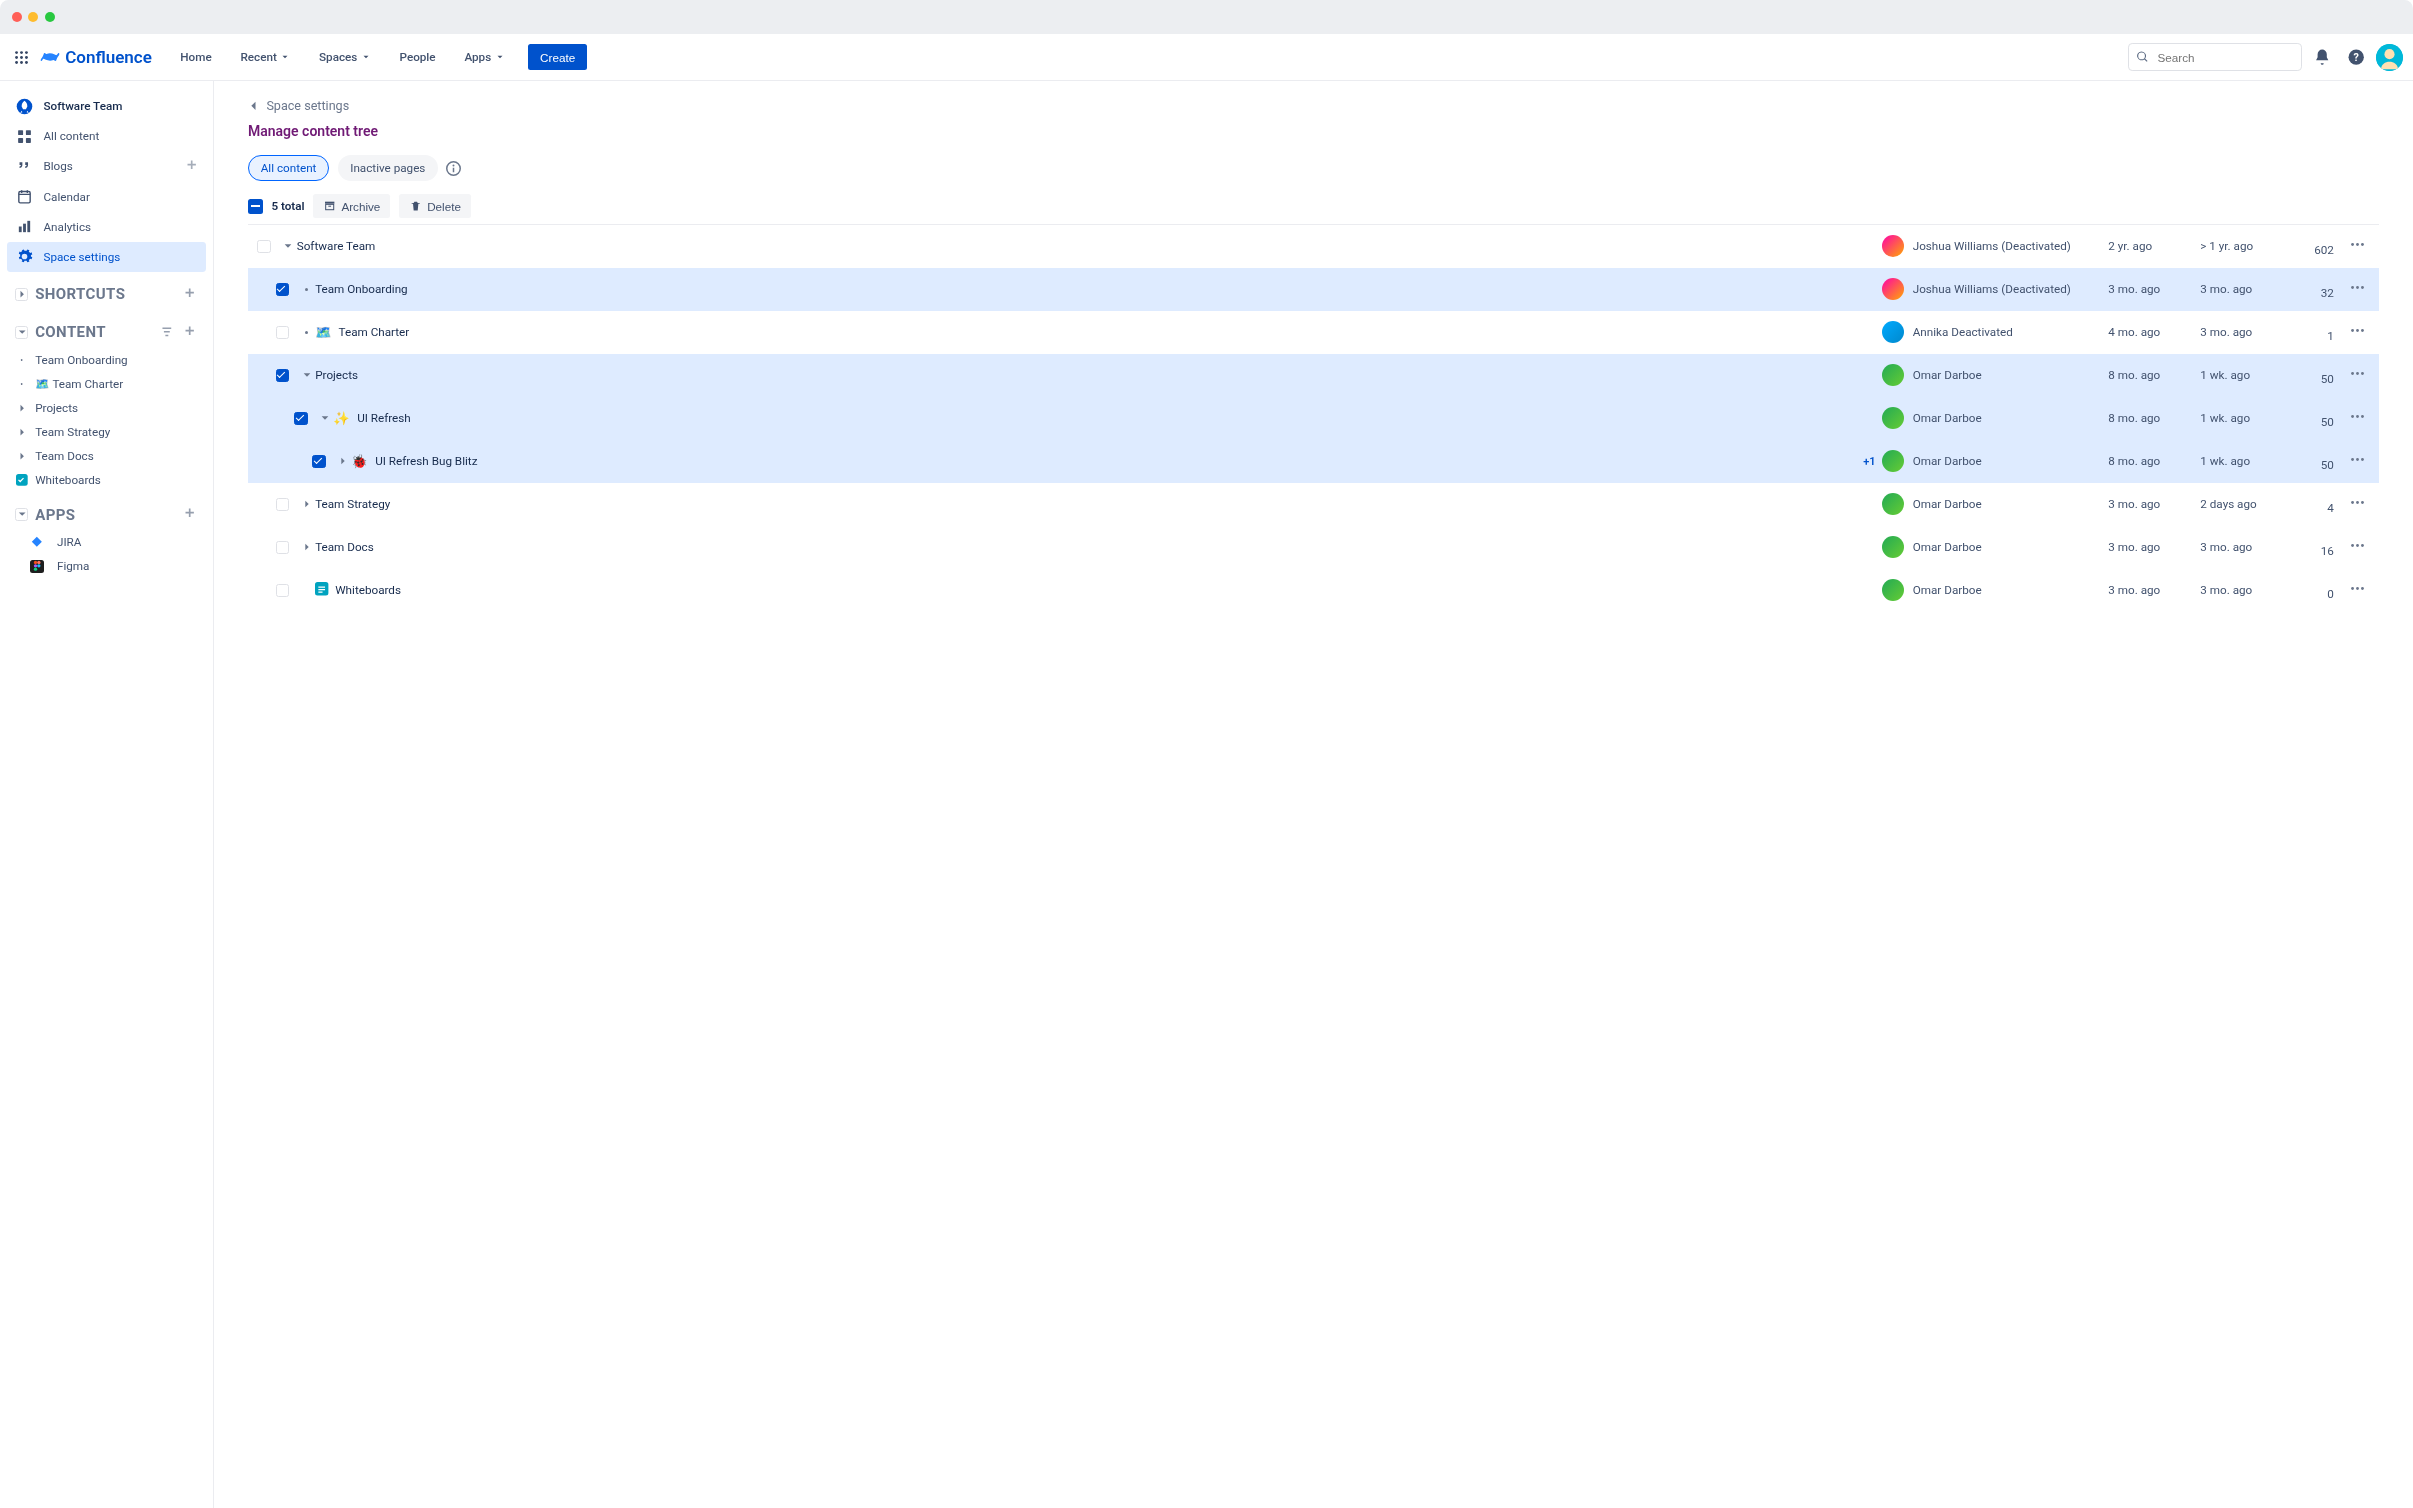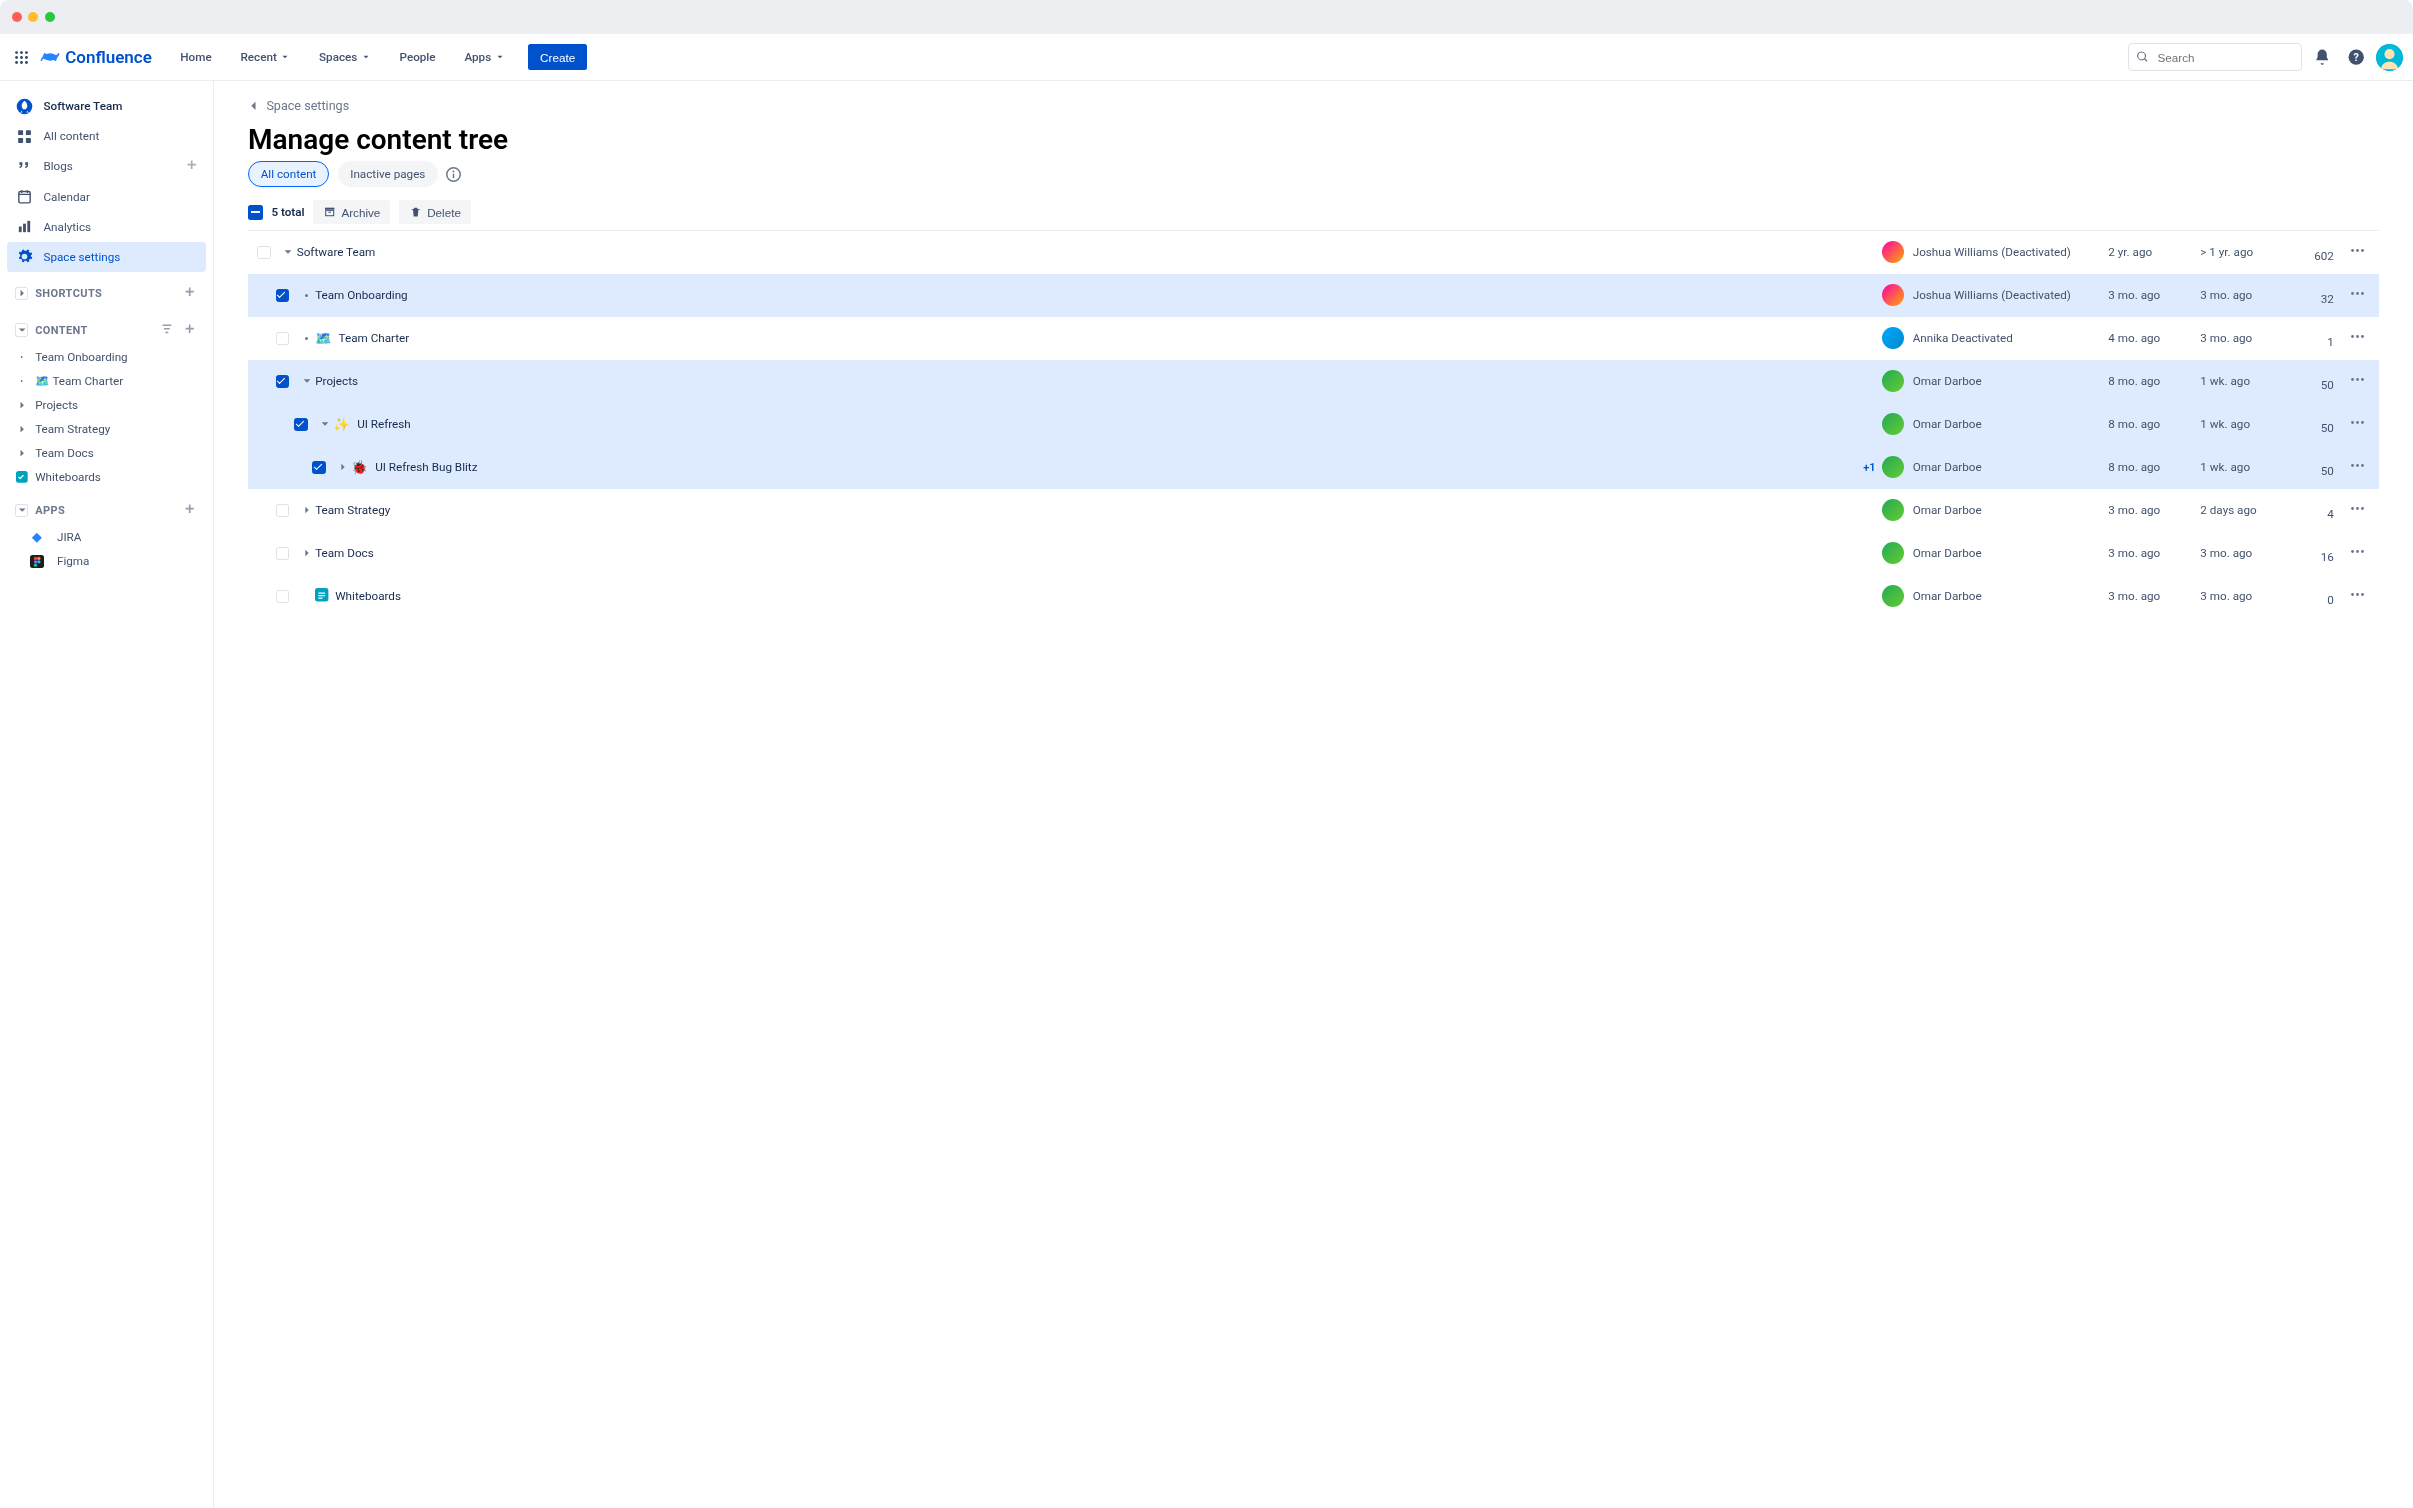--- a/index.html
+++ b/index.html
@@ -105,21 +105,21 @@
   font-size: 11.7px; font-weight: 400;
 }
 .side-item.active { background: #DEEBFF; color: #0052CC; }
 .side-item .si-icon { width: 18.4px; height: 18.4px; flex-shrink: 0; display: grid; place-items: center; }
 .side-item .si-icon svg { width: 17px; height: 17px; }
 .side-item .si-label { flex: 1; }
 .side-item .si-add { opacity: 0.6; }
 .side-section {
   display: flex; align-items: center; gap: 6.7px;
   padding: 5px 8.4px; margin-top: 6.7px;
-  color: #6B778C; font-size: 11px; font-weight: 700;
+  color: #6B778C; font-size: 15px; font-weight: 700;
   letter-spacing: 0.4px;
 }
 .side-section .chev-sec { width: 13.4px; height: 13.4px; border: 0.8px solid #DFE1E6; border-radius: 2.5px; display: grid; place-items:center; }
 .side-section .sec-label { flex: 1; }
 .side-section .sec-btn { cursor: pointer; opacity: 0.7; padding: 1.7px;}
 .tree-item {
   display: flex; align-items: center; gap: 6.7px;
   padding: 5px 8.4px 5px 8.4px; border-radius: 3.4px;
   cursor: pointer; color: #42526E;
 }
@@ -131,22 +131,22 @@
 
 .main {
   flex: 1; padding: 17px 34px; overflow-y: auto;
 }
 .breadcrumb-back {
   display: flex; align-items: center; gap: 6.7px;
   color: #6B778C; cursor: pointer; font-size: 12.6px;
   margin-bottom: 10px;
 }
 .page-title {
-  font-size: 28px; font-weight: 600; color: #000000;
-  margin-bottom: 5px;
+  font-size: 14px; font-weight: 600; color: #701a75;
+  margin-bottom: 16px;
 }
 .filter-pills { display: flex; align-items: center; gap: 8.4px; margin-bottom: 13.4px; }
 .pill {
   padding: 5px 11.7px; border-radius: 13.4px;
   font-size: 11.7px; cursor: pointer;
   border: 0.8px solid transparent;
 }
 .pill.active { background: #E9F2FF; color: #0052CC; border-color: #0065FF; }
 .pill.inactive { background: #F4F5F7; color: #42526E; }
 .info-circle { width: 15px; height: 15px; fill: #6B778C; cursor: pointer; }

